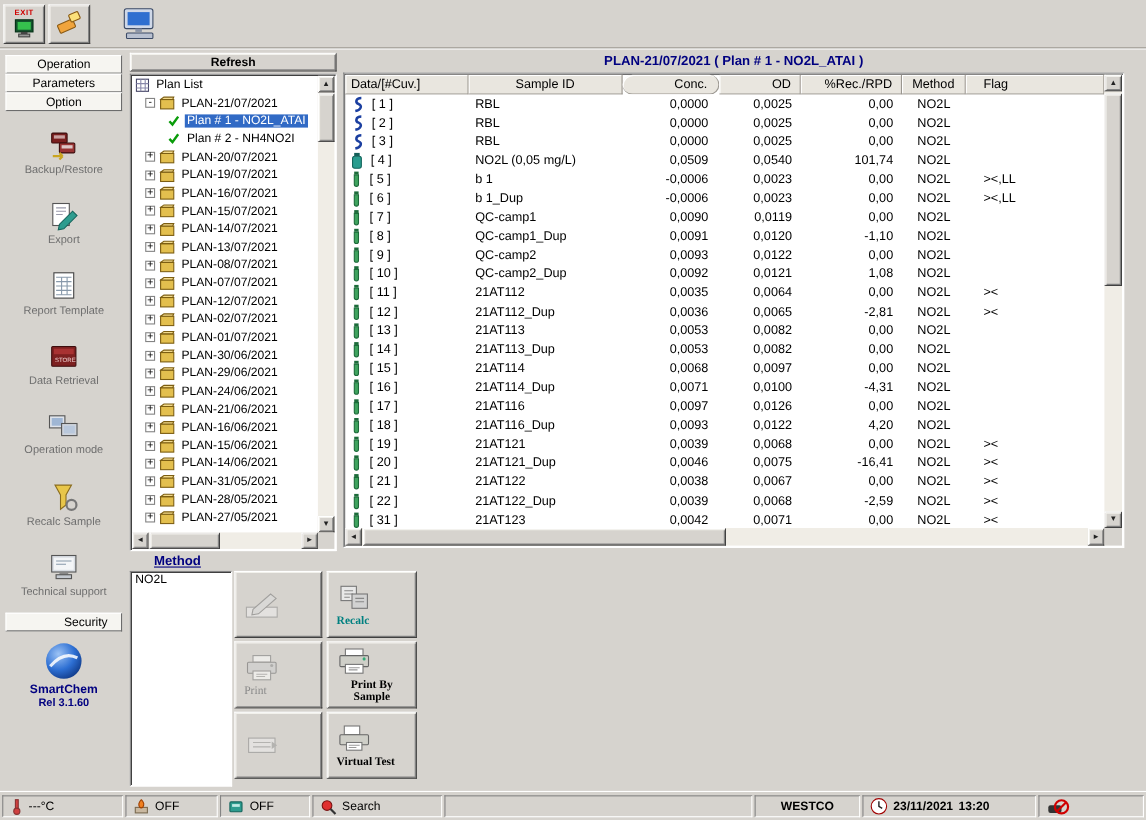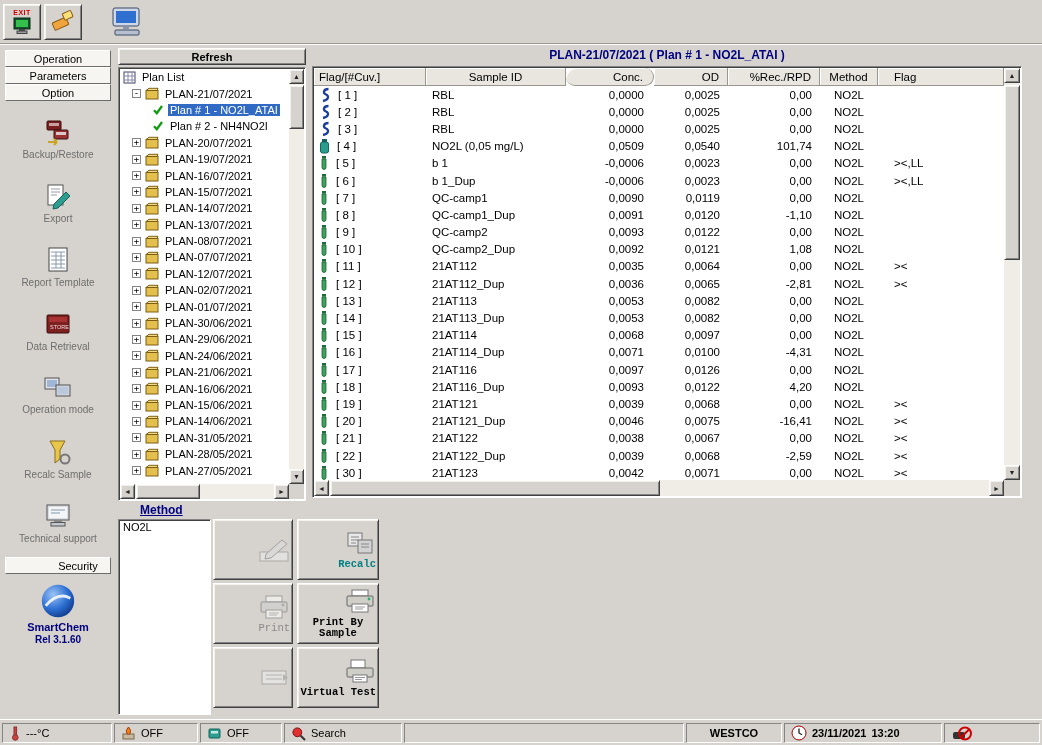--- a/index.html
+++ b/index.html
@@ -81,22 +81,22 @@
   .c-cuv { display:flex; align-items:center; gap:7px; padding-left:5px; }
   .c-id { padding-left:6px; }
 
   
   #method-label { position:absolute; left:140px; top:503px; color:#000080; font-weight:bold;
                   font-size:12px; text-decoration:underline; }
   #method-list { position:absolute; left:118px; top:519px; width:93px; height:196px; overflow:hidden; }
   .mitem { padding:1px 4px; font-size:11px; cursor:default; }
   #method-buttons { position:absolute; left:213px; top:519px; width:166px;
                     display:grid; grid-template-columns:80px 82px; grid-auto-rows:61px; gap:3px 4px; }
-  .mbtn { display:flex; flex-direction:column; align-items:flex-end; justify-content:center; gap:3px;
-          font-family:Liberation Mono, monospace; cursor:default; padding:2px; }
+  .mbtn { display:flex; flex-direction:column; align-items:flex-start; justify-content:center; gap:3px;
+          font-family:Liberation Serif, serif; cursor:default; padding:8px; }
   .mlabel { font-size:10.5px; line-height:11px; text-align:center; color:#222; }
   .mlabel.teal { color:#008080; font-weight:bold; }
   .mlabel.gray { color:#8a8a8a; }
   .mlabel.bold { color:#000; font-weight:bold; }
   .mbtn.mdis .micn { opacity:0.55; filter:grayscale(1); }
 
   
   #statusbar { position:absolute; left:0; top:719px; width:1042px; height:26px;
                border-top:1px solid #fff; display:flex; gap:2px; padding:0 2px; }
   .sseg { height:20px; margin-top:3px; border:1px solid; border-color:#848484 #ffffff #ffffff #848484;
@@ -504,21 +504,21 @@
       <div class="thumb bo" style="left:16px; top:0; width:64px; height:15px;"></div>
       <div class="sbtn bo" style="right:0;">►</div>
     </div>
     <div class="corner"></div>
   </div>
 
   <div id="results-title">PLAN-21/07/2021    ( Plan # 1 - NO2L_ATAI )</div>
 
   <div id="results" class="bi">
     <div id="results-header" class="grid7">
-        <div class="hcell ">Flag/[#Cuv.]</div>
+        <div class="hcell ">Data/[#Cuv.]</div>
         <div class="hcell h-c">Sample ID</div>
         <div class="hcell h-r pr10">Conc.</div>
         <div class="hcell h-r pr8">OD</div>
         <div class="hcell h-r pr8">%Rec./RPD</div>
         <div class="hcell h-c">Method</div>
         <div class="hcell pl16">Flag</div>
       </div>
     <div id="results-body">
         <div class="rrow grid7">
           <div class="cell c-cuv">
@@ -892,21 +892,21 @@
           <div class="cell pl16">&gt;&lt;</div>
         </div>
         <div class="rrow grid7">
           <div class="cell c-cuv">
             <span class="icn">
               <svg width="10" height="16" viewBox="0 0 10 16">
                 <rect x="3" y="1" width="4" height="2.6" fill="#1c6b3a"></rect>
                 <path d="M3.1 4 h3.8 v8.5 a1.9 1.9 0 0 1 -3.8 0 z" fill="#3fa35e" stroke="#1c6b3a"></path>
               </svg>
             </span>
-            <span>[ 30 ]</span>
+            <span>[ 31 ]</span>
           </div>
           <div class="cell c-id">21AT123</div>
           <div class="cell ar pr10">0,0042</div>
           <div class="cell ar pr8">0,0071</div>
           <div class="cell ar pr8">0,00</div>
           <div class="cell ac">NO2L</div>
           <div class="cell pl16">&gt;&lt;</div>
         </div>
       </div>
     <div class="vsb vsb17">

